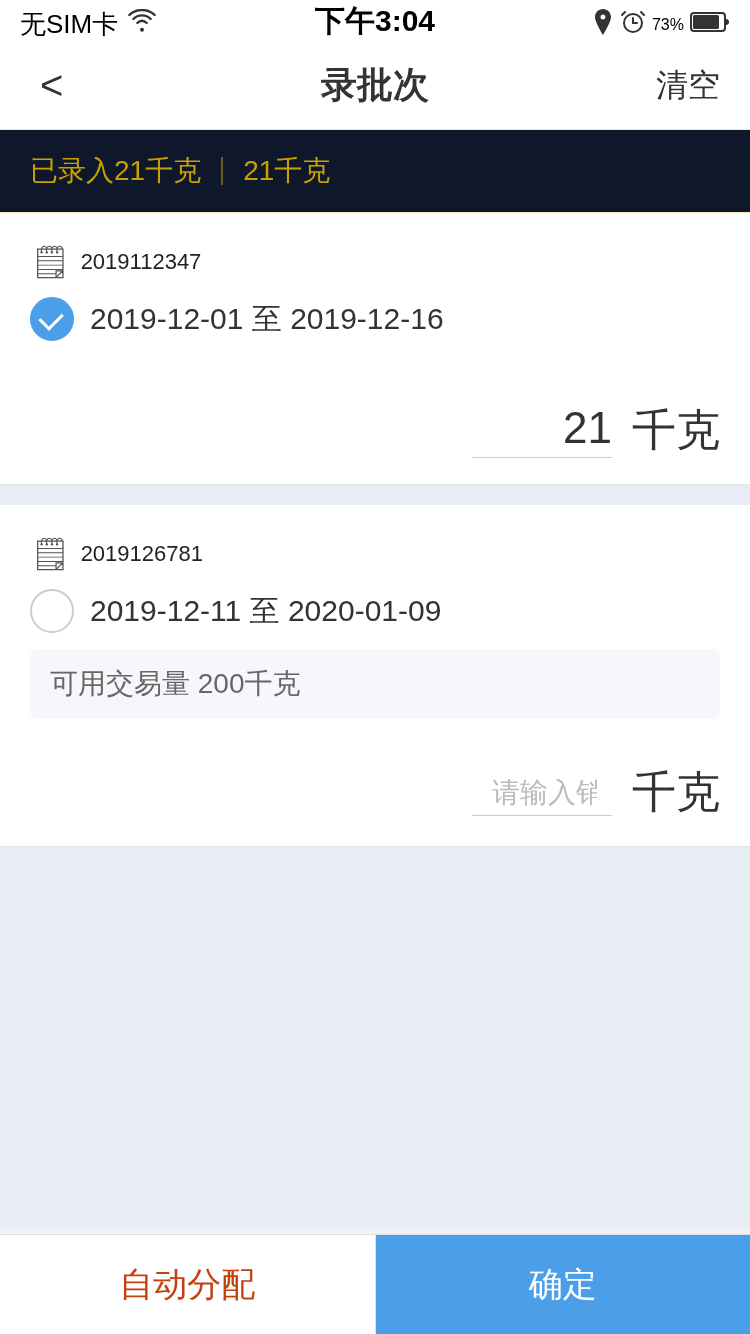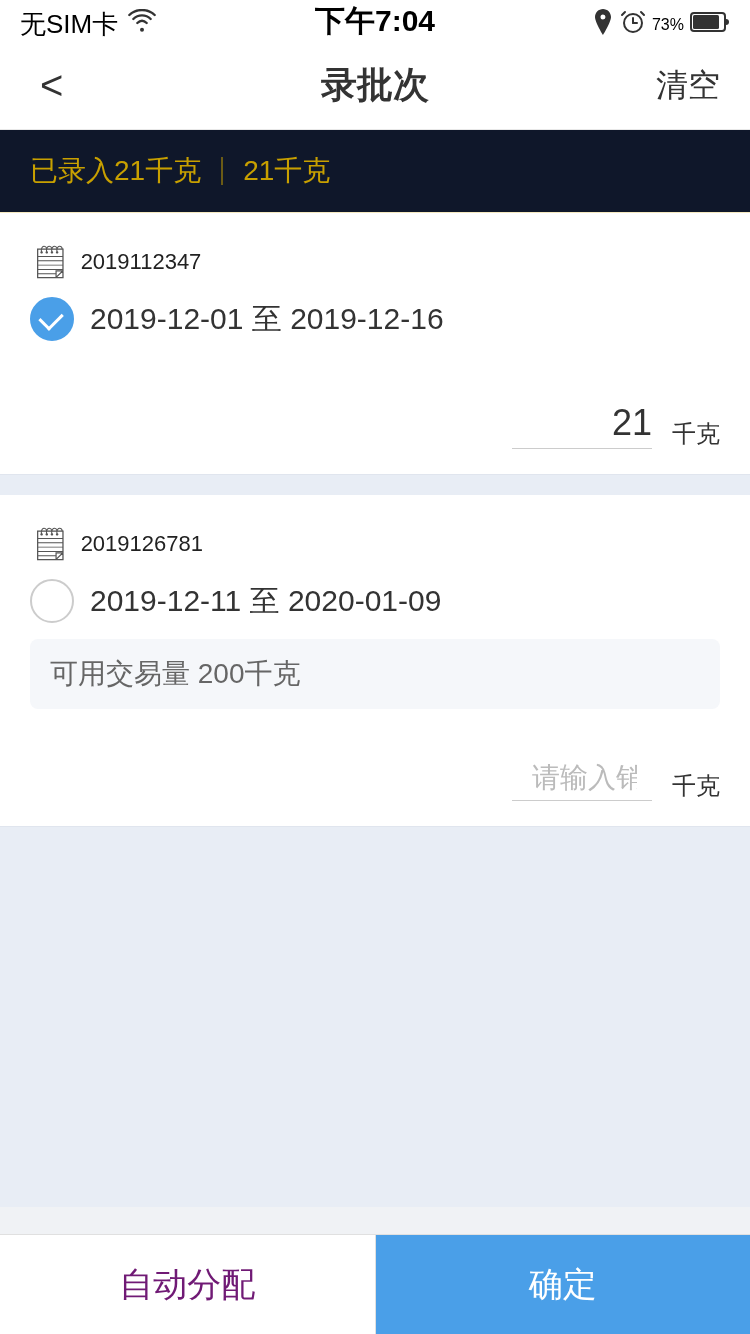--- a/index.html
+++ b/index.html
@@ -192,23 +192,22 @@
       color: #bbb;
       font-size: 28px;
     }
     .quantity-underline {
       border-bottom: 1.5px solid #ccc;
       padding-bottom: 4px;
       min-width: 140px;
       text-align: right;
     }
     .quantity-unit {
-      font-size: 24px;
-      color: #333;
-      margin-top: 17px;
+      font-size: 44px;
+      color: #333;
     }
 
     
     .section-divider {
       height: 20px;
       background: #e8edf5;
     }
 
     
     .bottom-area {
@@ -227,58 +226,58 @@
       display: flex;
       background: #fff;
       border-top: 1px solid #e0e0e0;
     }
     .bottom-btn-left {
       flex: 1;
       display: flex;
       align-items: center;
       justify-content: center;
       font-size: 34px;
-      color: #701a75;
+      color: #c2410c;
       background: #fff;
       cursor: pointer;
       border-right: 1px solid #e0e0e0;
     }
     .bottom-btn-right {
       flex: 1;
       display: flex;
       align-items: center;
       justify-content: center;
       font-size: 34px;
       color: #fff;
       background: #4a9fe8;
       cursor: pointer;
     }
 
     .quantity-value {
-      font-size: 36px;
+      font-size: 44px;
       color: #333;
       font-weight: 500;
     }
   </style>
 </head>
 <body>
 
 <div class="status-bar">
   <div class="status-left">
     <span>无SIM卡</span>
     <span>
       <svg viewBox="0 0 24 18" width="32" height="24" fill="none" xmlns="http://www.w3.org/2000/svg">
         <path d="M12 14a1.5 1.5 0 110 3 1.5 1.5 0 010-3z" fill="#333"></path>
         <path d="M8.5 10.5C9.6 9.4 11 8.8 12 8.8s2.4.6 3.5 1.7" stroke="#333" stroke-width="1.8" fill="none" stroke-linecap="round"></path>
         <path d="M5.5 7.5C7.3 5.7 9.5 4.8 12 4.8s4.7.9 6.5 2.7" stroke="#333" stroke-width="1.8" fill="none" stroke-linecap="round"></path>
         <path d="M2.5 4.5C5 2 8.3 0.8 12 0.8s7 1.2 9.5 3.7" stroke="#333" stroke-width="1.8" fill="none" stroke-linecap="round"></path>
       </svg>
     </span>
   </div>
-  <div class="status-center">下午7:04</div>
+  <div class="status-center">下午3:04</div>
   <div class="status-right">
     <span>
       <svg width="22" height="28" viewBox="0 0 22 28" fill="none" xmlns="http://www.w3.org/2000/svg">
         <path d="M11 1C6.58 1 3 4.58 3 9c0 5.25 8 18 8 18s8-12.75 8-18c0-4.42-3.58-8-8-8zm0 10.5A2.5 2.5 0 1111 6.5a2.5 2.5 0 010 5z" fill="#333"></path>
       </svg>
     </span>
     <span>
       <svg width="26" height="28" viewBox="0 0 26 28" fill="none" xmlns="http://www.w3.org/2000/svg">
         <circle cx="13" cy="15" r="9" stroke="#333" stroke-width="2" fill="none"></circle>
         <line x1="13" y1="15" x2="13" y2="10" stroke="#333" stroke-width="2" stroke-linecap="round"></line>

